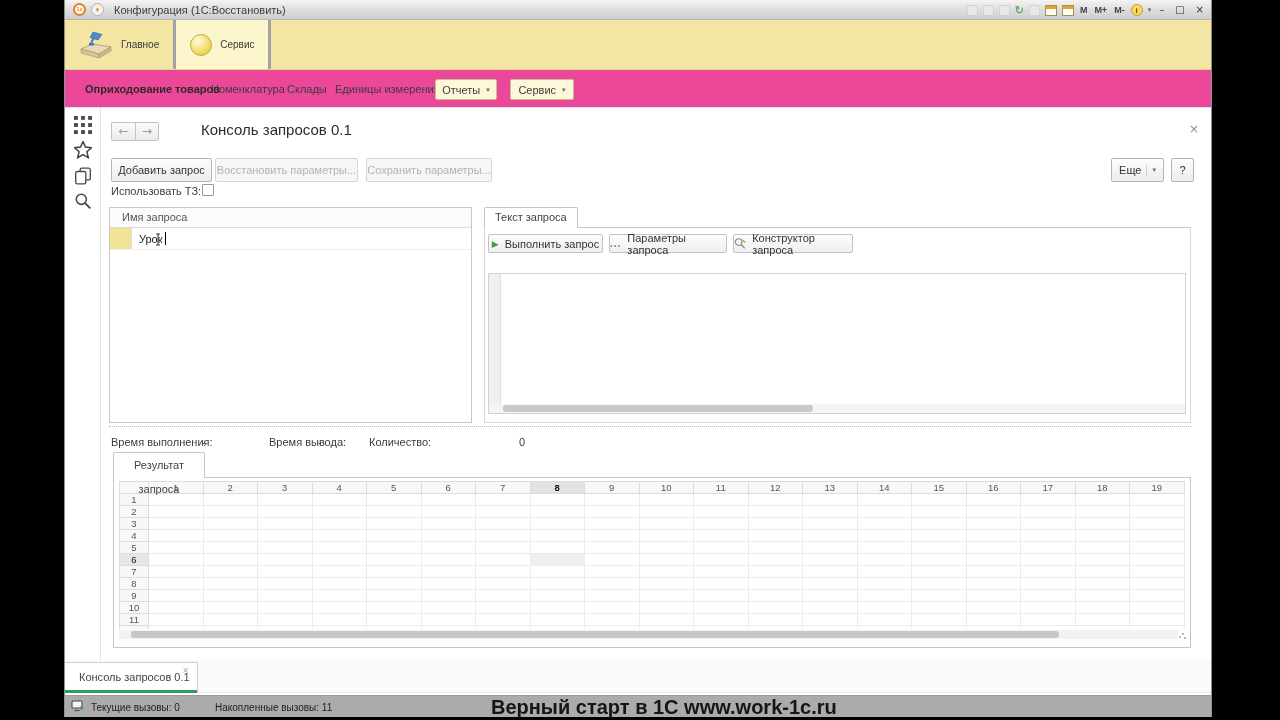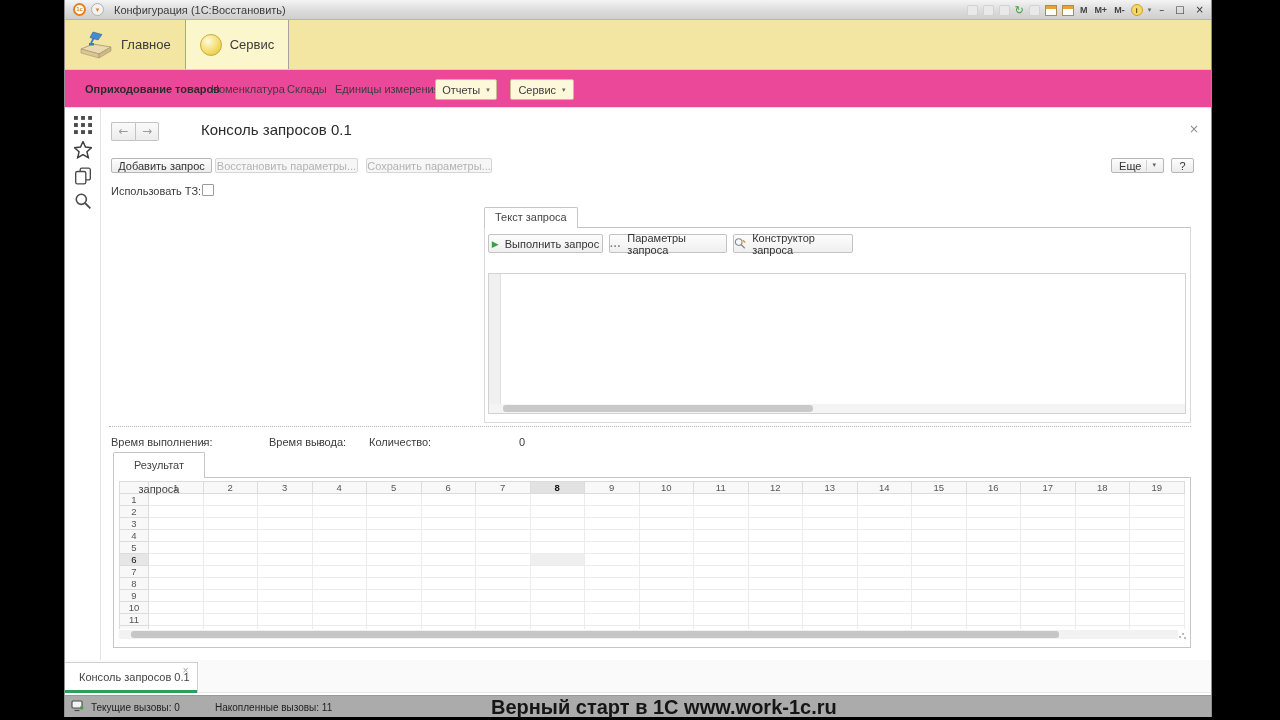--- a/index.html
+++ b/index.html
@@ -26,21 +26,21 @@
   .tb-mem { font-size:9px; font-weight:bold; color:#444; padding:0 1px; }
   .tb-info { width:12px; height:12px; border-radius:50%; background:#f6d768; border:1px solid #c9a227;
     font-size:8px; font-weight:bold; color:#6b5510; text-align:center; line-height:11px; }
   .tb-caret { font-size:7px; color:#666; }
   .tb-ctrl { font-size:10px; color:#333; padding:0 3px; line-height:18px; }
 
   
   .ribbon { position:absolute; left:0; top:20px; width:100%; height:50px; background:#f3e6a3;
     border-bottom:1px solid #e2d488; display:flex; }
   .rtab { height:100%; display:flex; align-items:center; gap:8px; padding:12px 14px;
-    border-right:1px solid #a3a3a3; font-size:13px; color:#3a3a3a; }
+    border-right:3px solid #a3a3a3; font-size:10px; color:#3a3a3a; }
   .rtab.active { background:#fcf6cd; }
   .ball { width:22px; height:22px; border-radius:50%; border:1px solid #c9ad3a;
     background:radial-gradient(circle at 35% 30%, #fffbe0, #f3dd6e 55%, #ddbe38); }
 
   
   .menubar { position:absolute; left:0; top:70px; width:100%; height:38px; background:#ec4899;
     border-bottom:1px solid #e4e4e4; font-size:11px; color:#3c3c3c; }
   .mitem { position:absolute; top:13px; }
   .mitem.bold { font-weight:bold; color:#2b2b2b; }
   .mbtn { position:absolute; top:9px; height:21px; border:1px solid #c8bd8e; border-radius:2px;
@@ -55,21 +55,21 @@
 
   .navbtns { position:absolute; left:46px; top:122px; width:49px; height:19px; display:flex; }
   .navbtn { width:24px; height:19px; border:1px solid #c3c3c3; background:linear-gradient(#fafafa,#ececec);
     color:#9b9b9b; font-size:12px; text-align:center; line-height:16px; }
   .navbtn:first-child { border-radius:2px 0 0 2px; border-right:none; }
   .navbtn:last-child { border-radius:0 2px 2px 0; }
 
   .form-title { position:absolute; left:136px; top:121px; font-size:15px; color:#2b2b2b; }
   .form-close { position:absolute; left:1124px; top:122px; font-size:12px; color:#8a8a8a; }
 
-  .btn { position:absolute; height:15px; border:1px solid #b6b6b6; border-radius:2px;
+  .btn { position:absolute; height:24px; border:1px solid #b6b6b6; border-radius:2px;
     background:linear-gradient(#fdfdfd,#ececec); font-size:11px; color:#333;
     display:flex; align-items:center; justify-content:center; gap:5px; }
   .btn.disabled { color:#b3b3b3; background:#f6f6f6; border-color:#d6d6d6; }
   #btn-add { left:46px; top:158px; width:101px; }
   #btn-restore { left:150px; top:158px; width:143px; }
   #btn-save { left:301px; top:158px; width:126px; }
   #btn-more { left:1046px; top:158px; width:53px; }
   #btn-help { left:1106px; top:158px; width:23px; }
   .dd-sm { font-size:7px; color:#666; border-left:1px solid #d0d0d0; padding-left:5px; line-height:11px; }
 
@@ -256,20 +256,34 @@
     <span>Еще</span>
     <span class="dd-sm glyph">▾</span>
   </div>
   <div class="btn" id="btn-help">
       <span>?</span>
     </div>
 
   <div class="cb-label">Использовать ТЗ:</div>
   <div class="checkbox"></div>
 
+  <div class="leftpane">
+    <div class="lp-header">Имя запроса</div>
+    <div>
+        <div class="qrow">
+          <div class="qmarker"></div>
+          <div class="qlabel">Урок<span class="caret"></span></div>
+          <svg width="8" height="13" class="ibeam">
+            <line x1="4" y1="1" x2="4" y2="12" stroke="#333" stroke-width="1"></line>
+            <line x1="2" y1="1" x2="6" y2="1" stroke="#333" stroke-width="1"></line>
+            <line x1="2" y1="12" x2="6" y2="12" stroke="#333" stroke-width="1"></line>
+          </svg>
+        </div>
+      </div>
+  </div>
 
   <div class="rightpane">
     <div class="ptab">Текст запроса</div>
     <div class="pbody">
       <div class="tbtn" id="tbtn-run">
         <span class="play glyph">▶</span>
         <span>Выполнить запрос</span>
       </div>
       <div class="tbtn" id="tbtn-params">
         <span class="dots">...</span>

